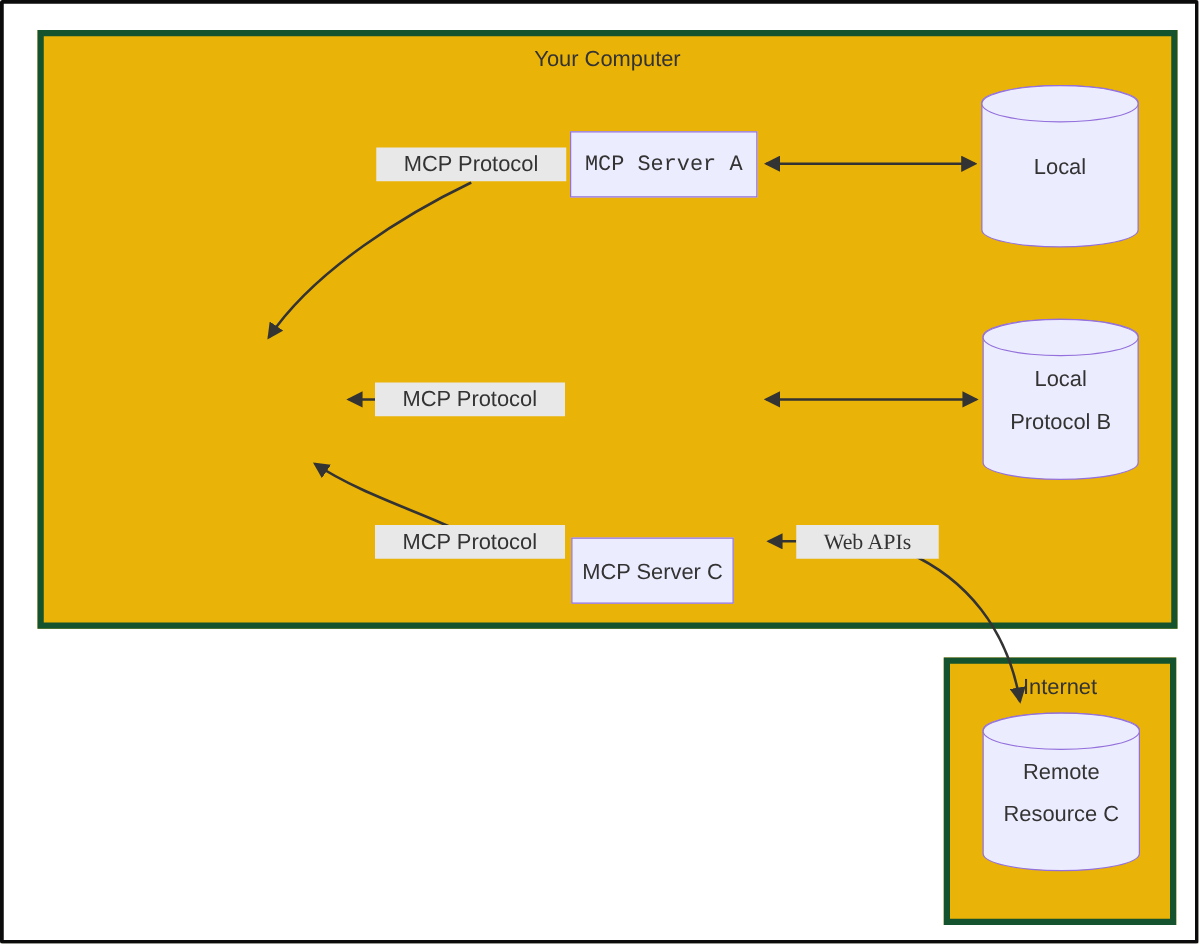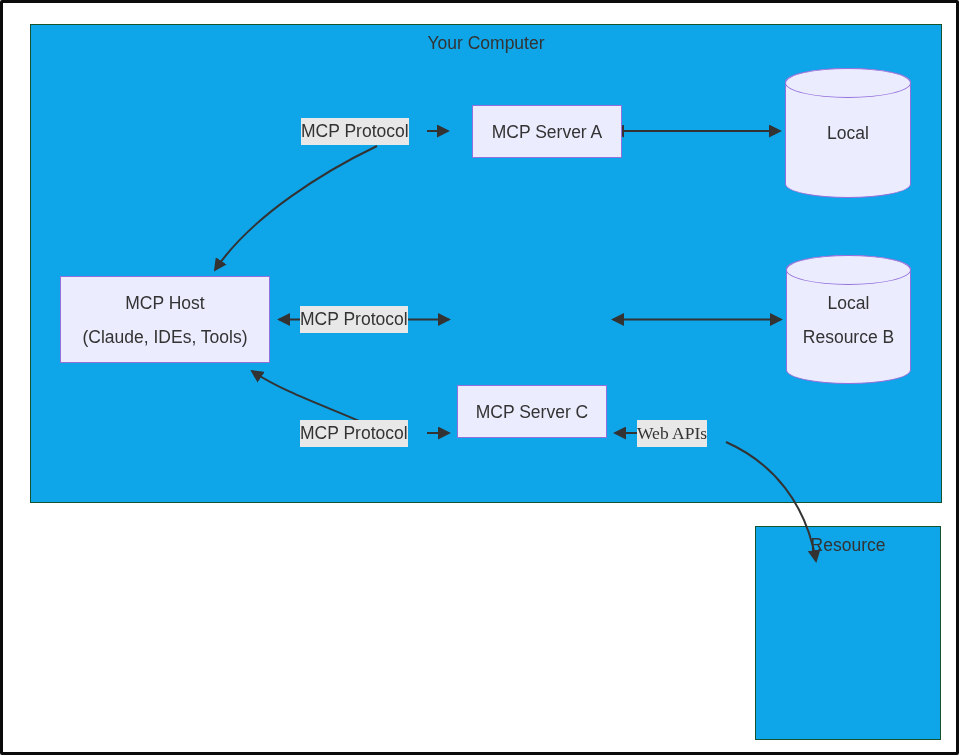--- a/index.html
+++ b/index.html
@@ -6,21 +6,21 @@
   .canvas {
     position:relative; width:959px; height:755px;
     background:#ffffff; overflow:hidden; box-sizing:border-box;
     font-family:"Liberation Sans", sans-serif; color:#333333;
   }
   .frame {
     position:absolute; left:0; top:0; width:953px; height:749px;
     border:3px solid #0b0b0b; border-radius:2px; z-index:0;
   }
   .container {
-    position:absolute; background:#0ea5e9; border:1px solid #14532d; z-index:1;
+    position:absolute; background:#eab308; border:5px solid #14532d; z-index:1;
     box-sizing:border-box;
   }
   .container-label {
     position:absolute; top:8px; left:0; right:0; text-align:center;
     font-size:17.5px; color:#333333;
   }
   .edges { position:absolute; left:0; top:0; z-index:2; pointer-events:none; }
   .node {
     position:absolute; background:#ECECFF; border:1.4px solid #9370DB;
     display:flex; flex-direction:column; align-items:center; justify-content:center;
@@ -36,35 +36,35 @@
     width:100%; height:28px; box-sizing:content-box;
     border:1.4px solid #9370DB; border-radius:50%; background:#ECECFF;
   }
   .cyl-text {
     position:absolute; inset:0; display:flex; flex-direction:column;
     align-items:center; justify-content:center; line-height:34px;
     font-size:17.5px; color:#333333; z-index:1;
   }
   .edge-label {
     position:absolute; background:#e8e8e8; color:#333333; font-size:17.5px;
-    line-height:23px; padding:2px 0; z-index:4; white-space:nowrap;
+    line-height:23px; padding:2px 22px; z-index:4; white-space:nowrap;
   }
 </style>
 </head>
 <body>
 
 <div class="canvas">
   <div class="frame"></div>
 
   <div class="container" style="left:30px; top:24px; width:912px; height:479px;">
     <div class="container-label">Your Computer</div>
   </div>
 
   <div class="container" style="left:755px; top:526px; width:186px; height:214px;">
-    <div class="container-label">Resource</div>
+    <div class="container-label">Internet</div>
   </div>
 
   <svg class="edges" width="959" height="755" viewBox="0 0 959 755">
     <defs>
       <marker id="arrow" viewBox="0 0 10 10" refX="8.5" refY="5" markerWidth="6.5" markerHeight="6.5" orient="auto-start-reverse">
         <path d="M0 0 L10 5 L0 10 z" fill="#333333"></path>
       </marker>
     </defs>
     <g stroke="#333333" stroke-width="2" fill="none">
 
@@ -78,47 +78,49 @@
       <path d="M 613 319.5 H 781" marker-start="url(#arrow)" marker-end="url(#arrow)"></path>
 
       <path d="M 359 421 C 328 407, 283 392, 252 371" marker-end="url(#arrow)"></path>
       <path d="M 427 433 H 449" marker-end="url(#arrow)"></path>
 
       <path d="M 637 433 H 615" marker-end="url(#arrow)"></path>
       <path d="M 726 442 C 773 463, 806 503, 816 561" marker-end="url(#arrow)"></path>
     </g>
   </svg>
 
-  <div class="node" style="left:60px; top:276px; width:210px; height:87px;">
-    <div>MCP Host</div>
-    <div>(Claude, IDEs, Tools)</div>
-  </div>
 
-  <div class="node" style="left:472px; top:105px; width:150px; height:53px;">
+  <div class="node" style="left:456px; top:105px; width:150px; height:53px;font-family:Liberation Mono, monospace;">
     <div>MCP Server A</div>
   </div>
 
 
-  <div class="node" style="left:457px; top:385px; width:150px; height:53px;">
+  <div class="node" style="left:457px; top:430px; width:130px; height:53px;">
     <div>MCP Server C</div>
   </div>
 
   <div class="cyl" style="left:785px; top:68px; width:126px; height:130px;">
     <div class="cyl-text">
       <div>Local</div>
     </div>
   </div>
 
   <div class="cyl" style="left:786px; top:255px; width:125px; height:129px;">
     <div class="cyl-text">
       <div>Local</div>
-      <div>Resource B</div>
+      <div>Protocol B</div>
     </div>
   </div>
 
+  <div class="cyl" style="left:786px; top:570px; width:126px; height:127px;">
+    <div class="cyl-text">
+      <div>Remote</div>
+      <div>Resource C</div>
+    </div>
+  </div>
 
   <div class="edge-label" style="left:301px; top:118px;">MCP Protocol</div>
 
   <div class="edge-label" style="left:300px; top:306px;">MCP Protocol</div>
 
   <div class="edge-label" style="left:300px; top:420px;">MCP Protocol</div>
 
   <div class="edge-label" style="left:637px; top:420px;font-family:Liberation Serif, serif;">Web APIs</div>
 </div>
 

